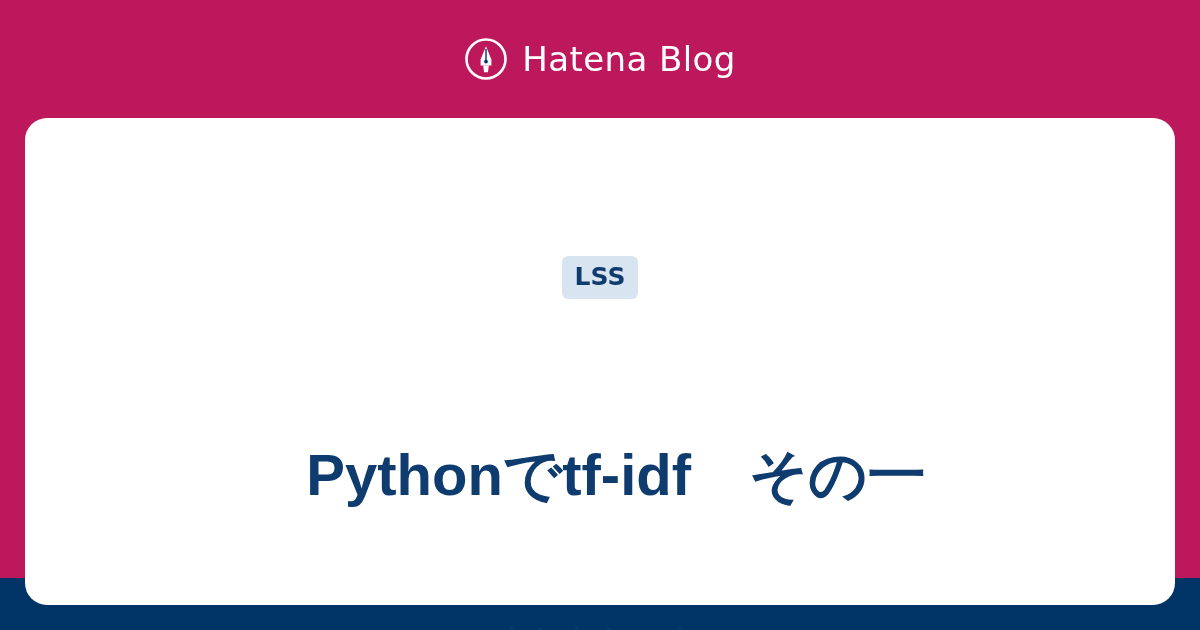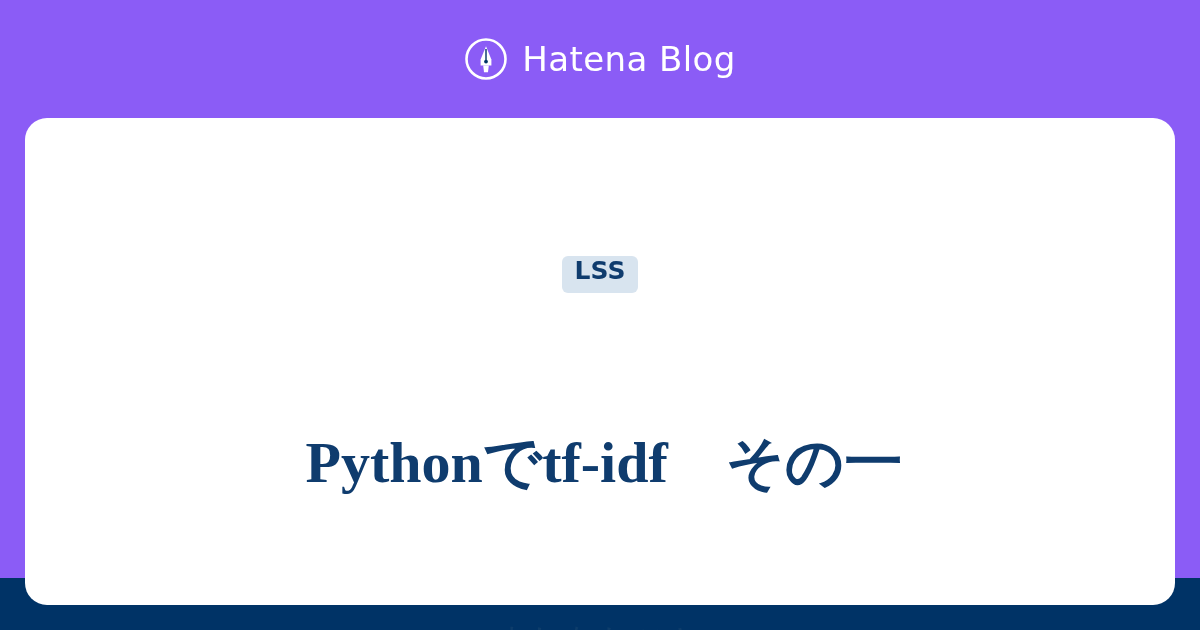--- a/index.html
+++ b/index.html
@@ -10,21 +10,21 @@
     width: 1200px;
     height: 630px;
     background: #003366;
     font-family: "Liberation Sans", "DejaVu Sans", sans-serif;
     overflow: hidden;
   }
   .og-root {
     width: 1200px;
     height: 578px;
     position: relative;
-    background: #8b5cf6;
+    background: #be185d;
     box-sizing: border-box;
   }
 
   
   .site-header {
     position: absolute;
     top: 0;
     left: 0;
     width: 1200px;
     height: 118px;
@@ -73,39 +73,39 @@
     justify-content: center;
     align-items: center;
     gap: 16px;
   }
   .tag-chip {
     background: #d8e4ef;
     color: #0f3c6e;
     font-size: 25px;
     font-weight: bold;
     line-height: 1;
-    padding: 2px 13px 10px 13px;
+    padding: 8px 13px 10px 13px;
     border-radius: 6px;
     white-space: nowrap;
     font-family: "DejaVu Sans", "Liberation Sans", sans-serif;
   }
 
   .entry-title {
     position: absolute;
     top: 305px;
     left: 60px;
     width: 1030px;
     text-align: center;
     color: #0f3c6e;
     font-size: 58px;
     font-weight: bold;
     line-height: 1.25;
     letter-spacing: 0px;
-    margin: 4px;
-    font-family: Liberation Serif, serif;
+    margin: 16px;
+    font-family: Liberation Sans, sans-serif;
   }
 
   .blog-name {
     position: absolute;
     top: 502px;
     left: 60px;
     width: 1030px;
     text-align: center;
     color: #0d3d6b;
     font-size: 33px;

